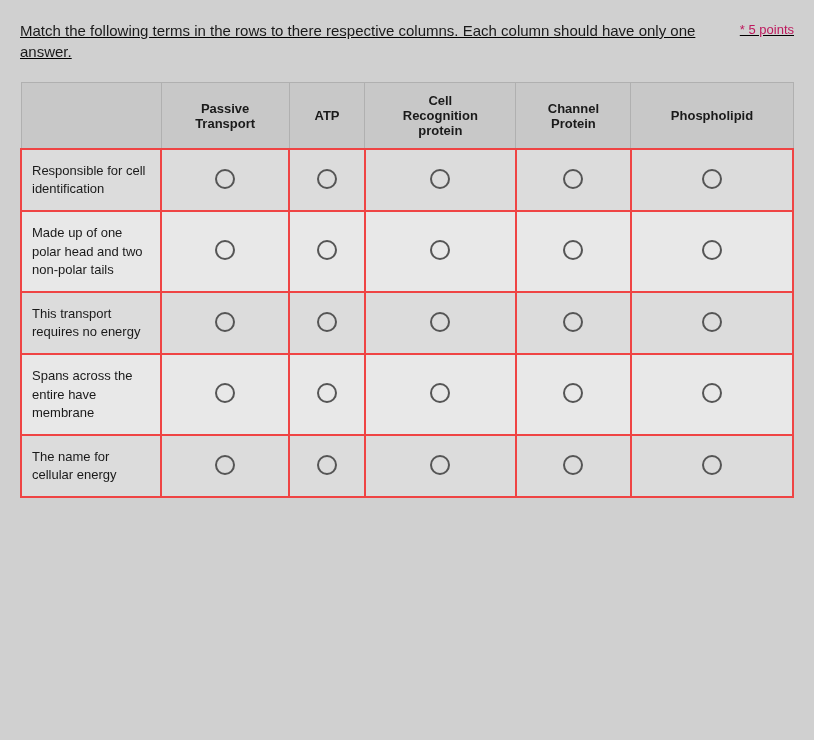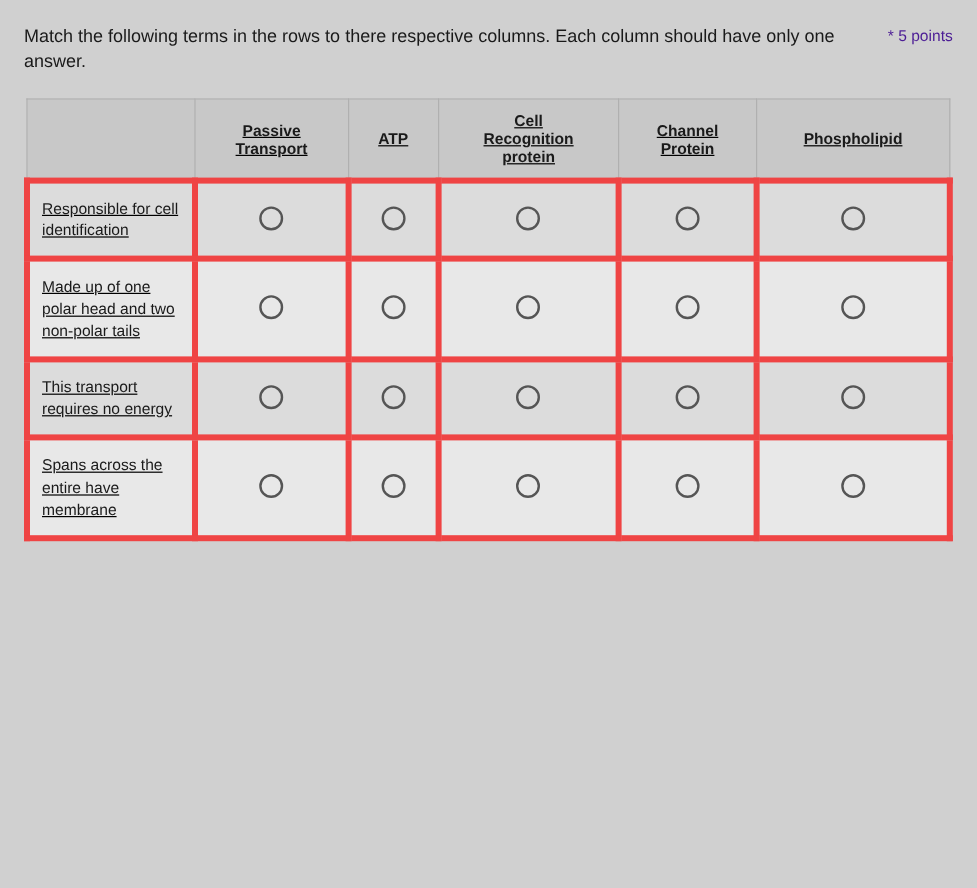--- a/index.html
+++ b/index.html
@@ -14,44 +14,44 @@
       width: 814px;
       min-height: 740px;
       padding: 20px;
     }
 
     .header {
       display: flex;
       justify-content: space-between;
       align-items: flex-start;
       margin-bottom: 20px;
+      text-decoration: underline;
     }
 
     .header-text {
       font-size: 15px;
       color: #1a1a1a;
       max-width: 680px;
       line-height: 1.4;
     }
 
     .points-label {
       font-size: 13px;
-      color: #4c1d95;
+      color: #be185d;
       white-space: nowrap;
       padding-top: 2px;
     }
 
     .table-container {
       width: 100%;
     }
 
     table {
       width: 100%;
       border-collapse: collapse;
-      text-decoration: underline;
     }
 
     thead tr th {
       background-color: #c8c8c8;
       padding: 10px 12px;
       text-align: center;
       font-size: 13px;
       font-weight: 600;
       color: #1a1a1a;
       border: 1px solid #b0b0b0;
@@ -73,21 +73,21 @@
     }
 
     tbody tr:nth-child(even) {
       background-color: #e8e8e8;
     }
 
     tbody tr td {
       padding: 12px;
       text-align: center;
       vertical-align: middle;
-      border: 5px solid #ef4444;
+      border: 2px solid #ef4444;
       font-size: 13px;
       color: #1a1a1a;
     }
 
     tbody tr td.row-label {
       text-align: left;
       font-size: 13px;
       padding: 12px 10px;
       width: 140px;
       vertical-align: middle;
@@ -266,15 +266,48 @@
               <span class="radio-circle"></span>
             </label>
         </td>
         <td>
           
           <label class="radio-label" for="r3c4">
               <span class="radio-circle"></span>
             </label>
         </td>
       </tr>
+      <tr>
+        <td class="row-label">The name for cellular energy</td>
+        <td>
+          
+          <label class="radio-label" for="r4c0">
+              <span class="radio-circle"></span>
+            </label>
+        </td>
+        <td>
+          
+          <label class="radio-label" for="r4c1">
+              <span class="radio-circle"></span>
+            </label>
+        </td>
+        <td>
+          
+          <label class="radio-label" for="r4c2">
+              <span class="radio-circle"></span>
+            </label>
+        </td>
+        <td>
+          
+          <label class="radio-label" for="r4c3">
+              <span class="radio-circle"></span>
+            </label>
+        </td>
+        <td>
+          
+          <label class="radio-label" for="r4c4">
+              <span class="radio-circle"></span>
+            </label>
+        </td>
+      </tr>
     </tbody>
   </table>
 </div>
 
 </body></html>

